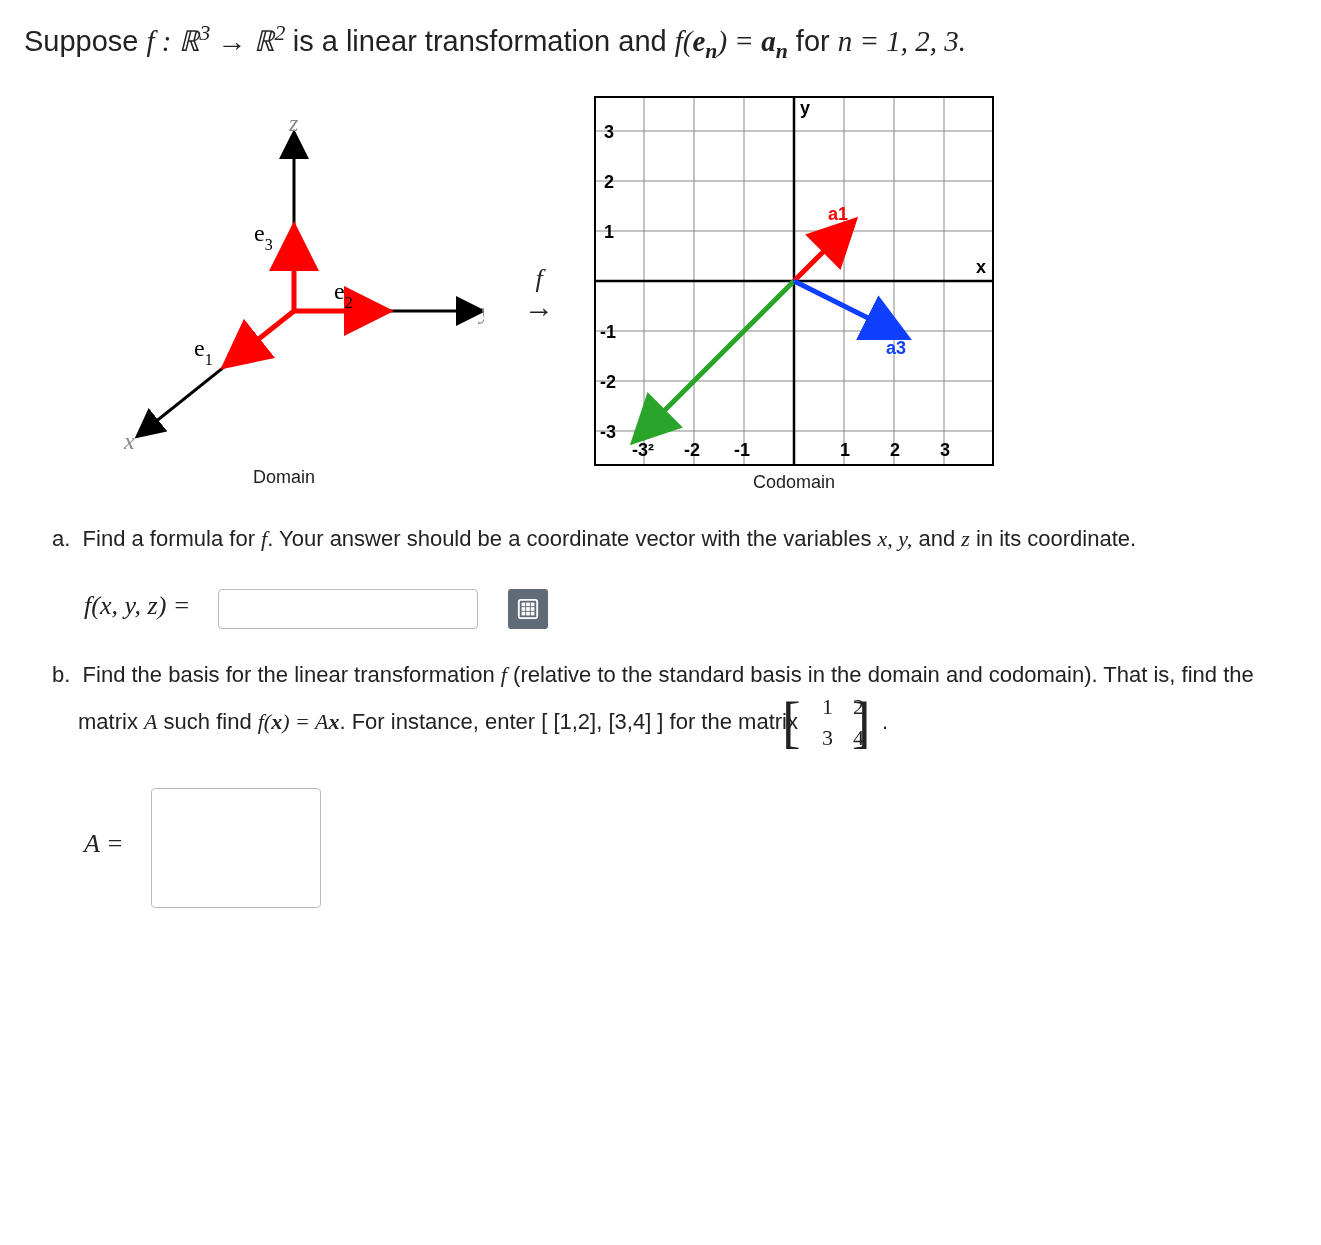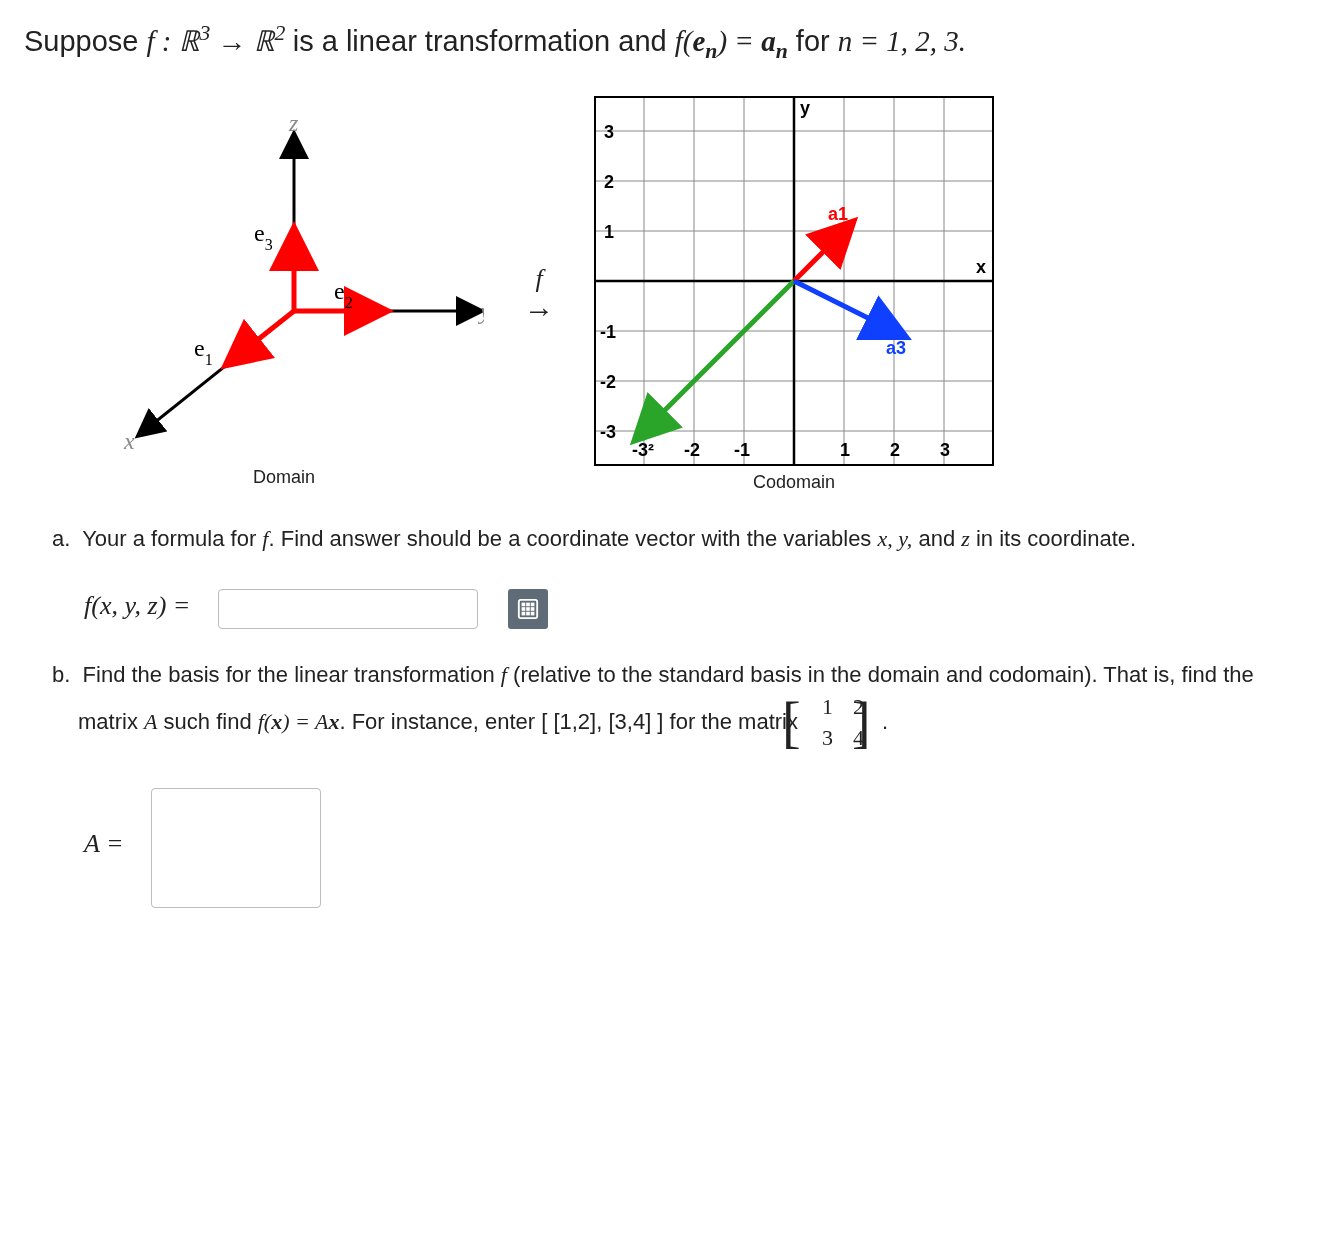--- a/index.html
+++ b/index.html
@@ -233,21 +233,21 @@
         <text x="290" y="256" font-family="Arial" font-weight="bold" font-size="18" fill="#1040ff">a3</text>
       </svg>
     </div>
     <div class="caption">Codomain</div>
   </div>
 
 </div>
 
 <div class="part">
   <span>a.</span>&nbsp;
-  <span>Your a formula for </span><span class="math">f</span><span>. Find answer should be a coordinate vector with the variables </span><span class="math">x, y,</span><span> and </span><span class="math">z</span><span> in its coordinate.</span>
+  <span>Find a formula for </span><span class="math">f</span><span>. Your answer should be a coordinate vector with the variables </span><span class="math">x, y,</span><span> and </span><span class="math">z</span><span> in its coordinate.</span>
 </div>
 
 <div class="answer-row">
   <span class="lhs">f(x, y, z) =</span>
   <input class="ans" type="text" style="">
   <button class="keypad-btn" title="math keypad">
     <svg viewBox="0 0 24 24">
       <rect x="2" y="2" width="20" height="20" rx="2" fill="none" stroke="#fff" stroke-width="2"></rect>
       <rect x="5" y="5" width="4" height="4" fill="#fff"></rect>
       <rect x="10" y="5" width="4" height="4" fill="#fff"></rect>

